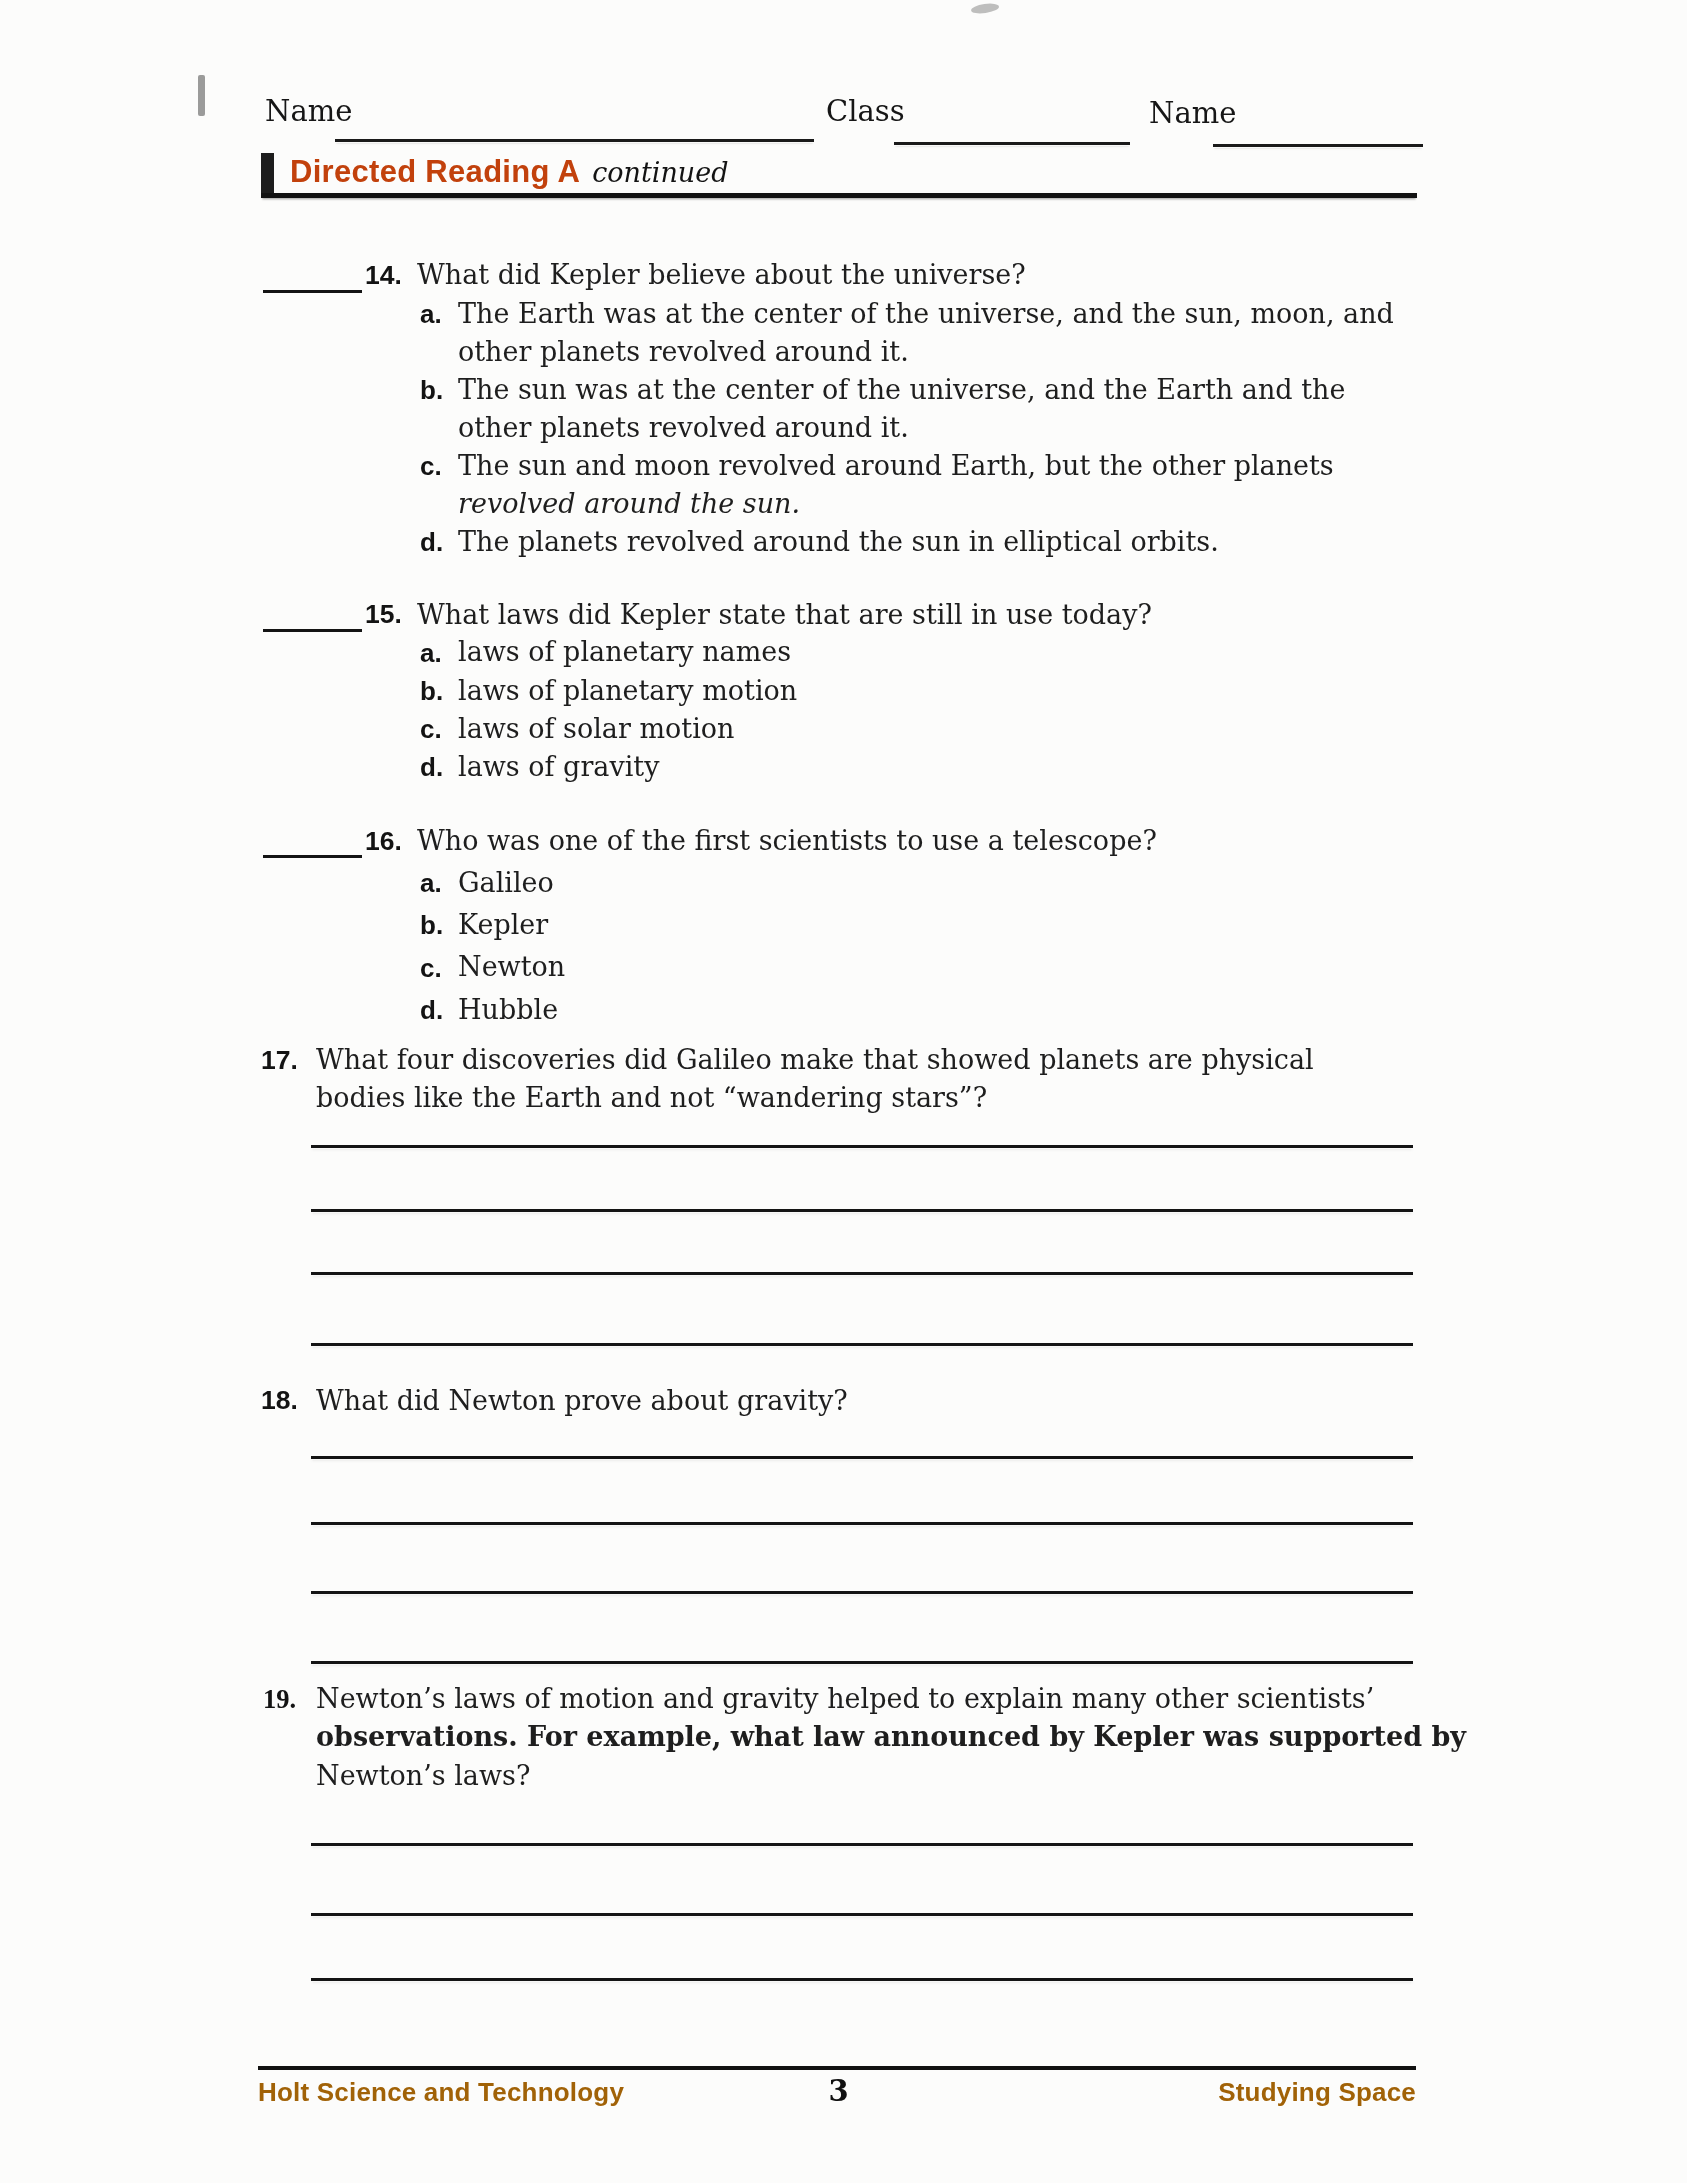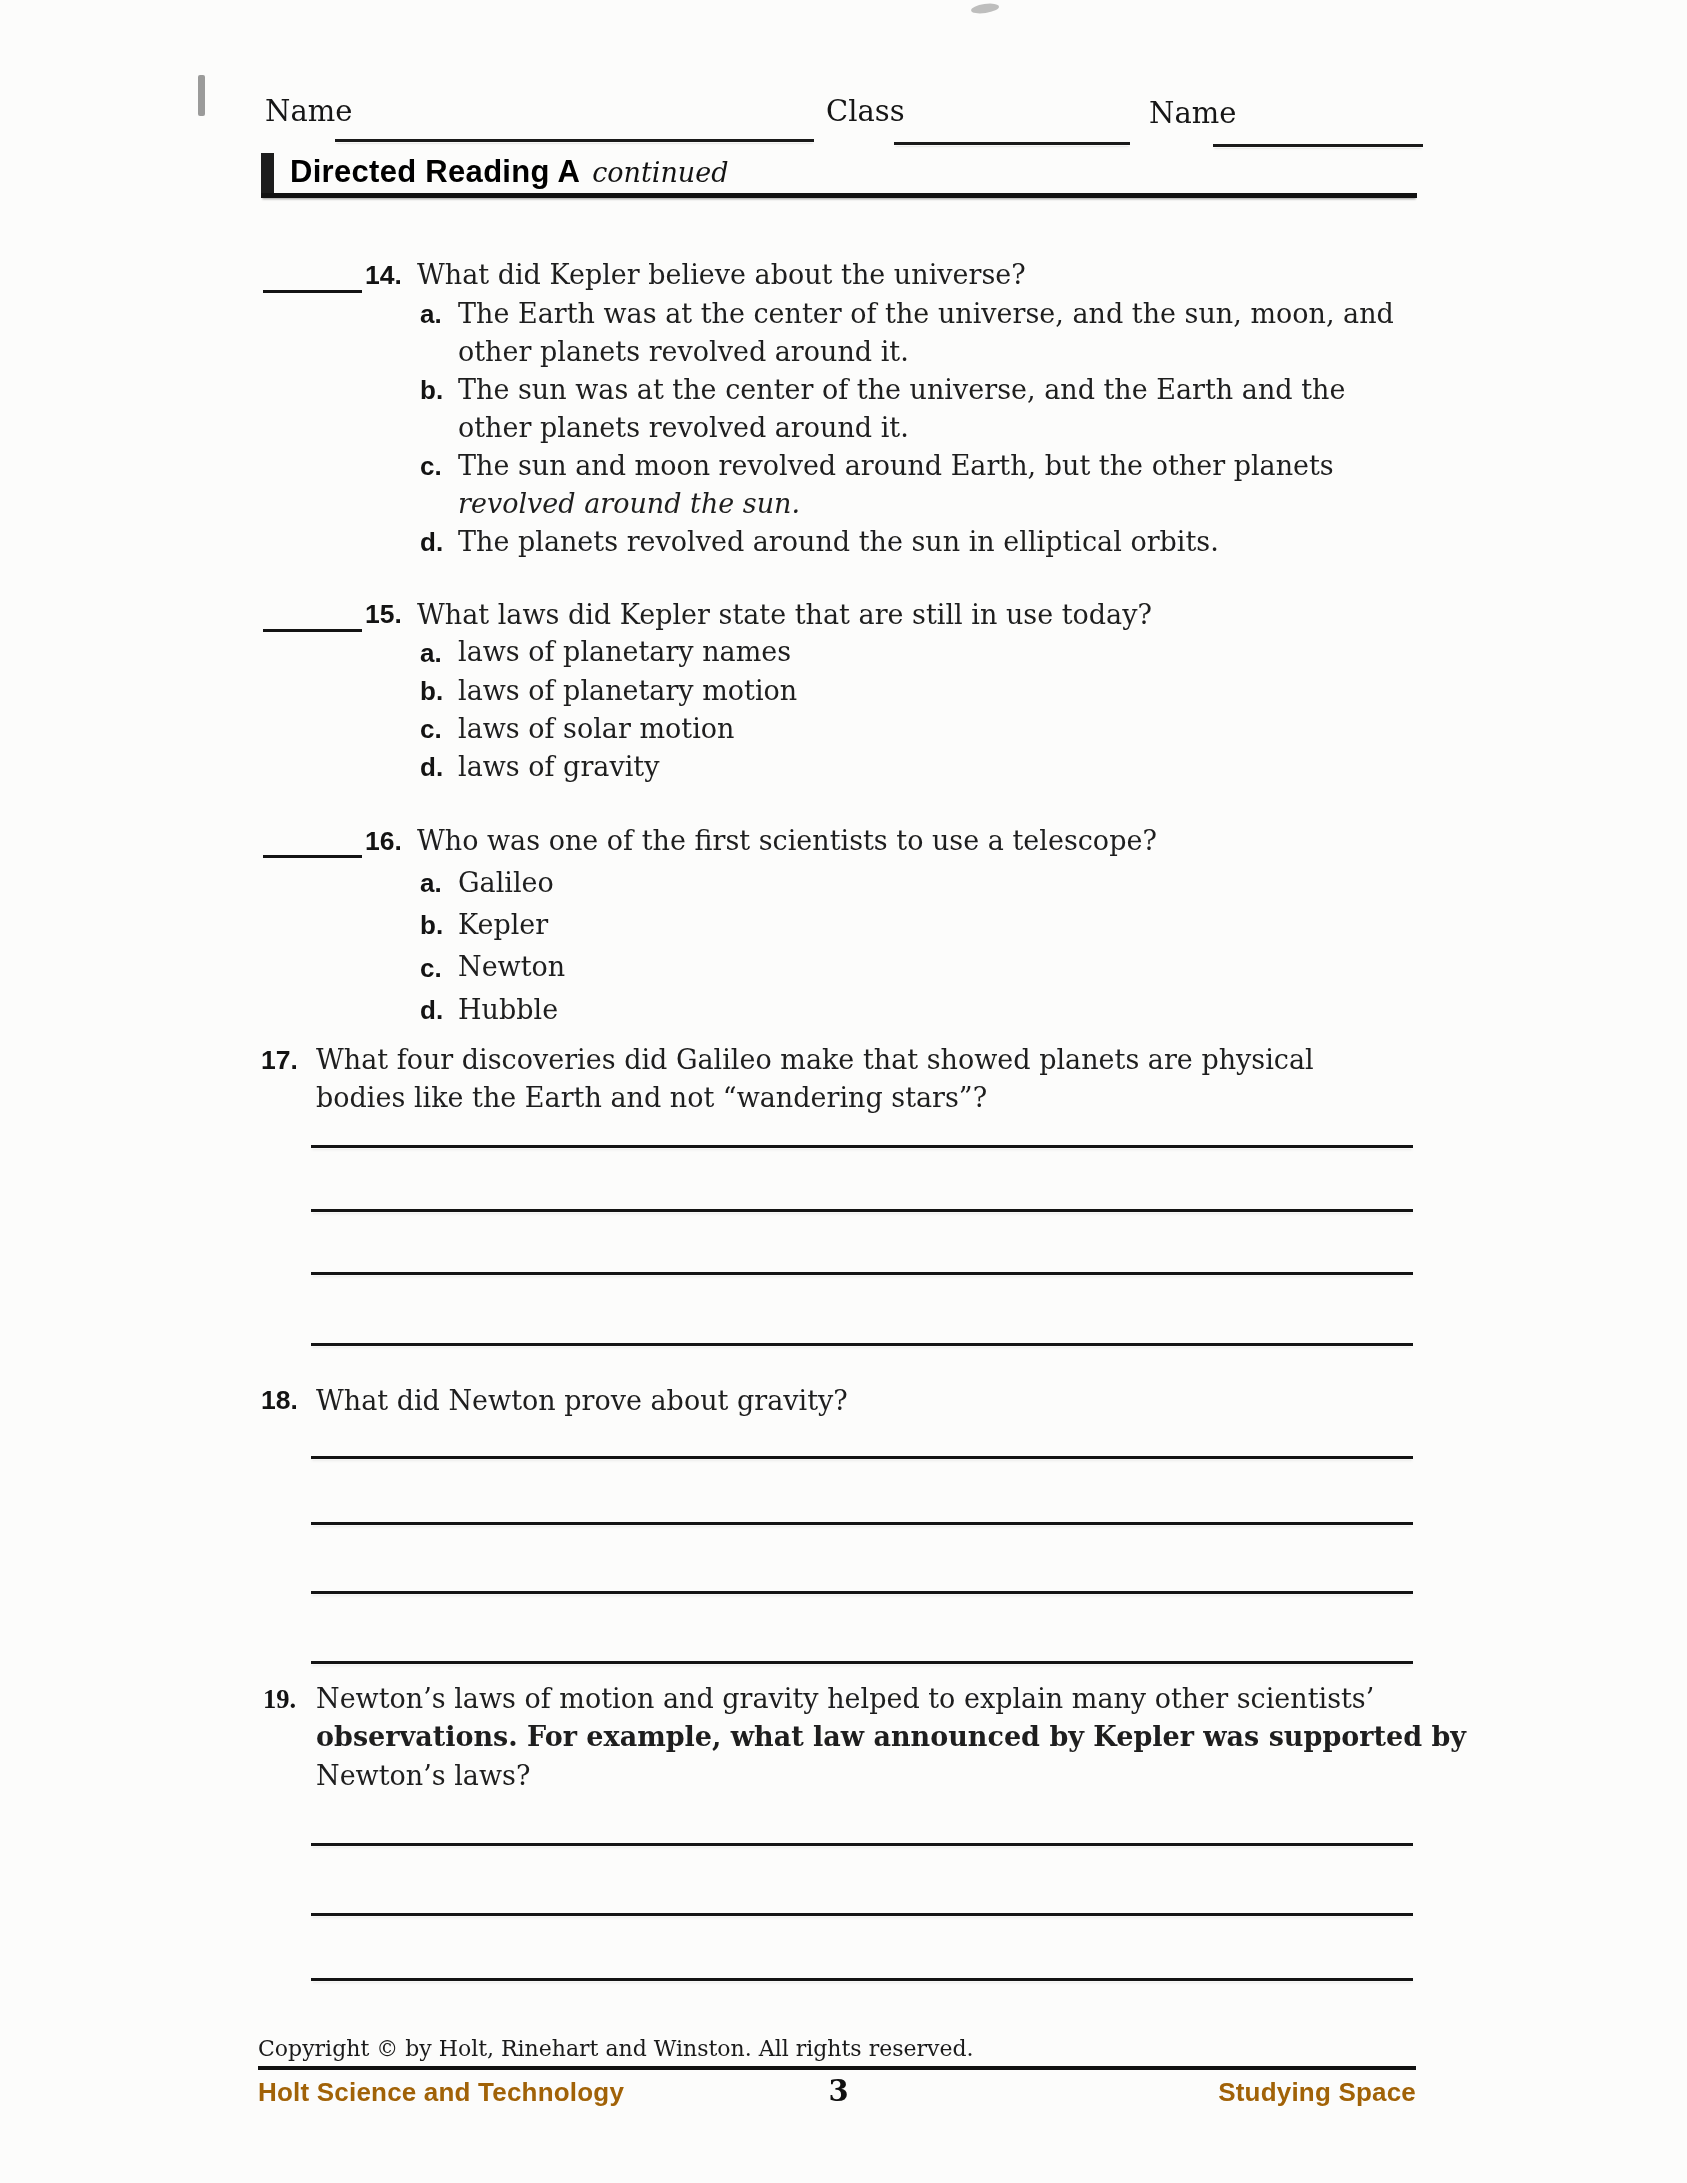--- a/index.html
+++ b/index.html
@@ -9,21 +9,21 @@
     background:#fcfcfb;
     overflow:hidden;
     font-family:"DejaVu Serif","Liberation Serif",serif;
     color:#1b1b1b;
   }
   .t{position:absolute;white-space:nowrap;}
   .serif{font:27px/1.18 "DejaVu Serif","Liberation Serif",serif;color:#1e1e1e;}
   .label{font:29px/1 "DejaVu Serif","Liberation Serif",serif;color:#161616;}
   .num{font:bold 26.5px/1 "Liberation Sans","DejaVu Sans",sans-serif;color:#131313;}
   .letter{font:bold 26px/1 "Liberation Sans","DejaVu Sans",sans-serif;color:#131313;}
-  .title-main{font:bold 31px/1 "Liberation Sans","DejaVu Sans",sans-serif;color:#000000;letter-spacing:0.3px;}
+  .title-main{font:bold 31px/1 "Liberation Sans","DejaVu Sans",sans-serif;color:#c2410c;letter-spacing:0.3px;}
   .title-cont{font:italic 27px/1 "DejaVu Serif","Liberation Serif",serif;color:#131313;margin-left:12px;}
   .copyright{font:22px/1 "DejaVu Serif","Liberation Serif",serif;color:#1a1a1a;}
   .foot-sans{font:bold 26px/1 "Liberation Sans","DejaVu Sans",sans-serif;color:#a16207;letter-spacing:0.2px;}
   .pagenum{font:bold 29px/1 "DejaVu Serif","Liberation Serif",serif;color:#101010;}
   .fieldline{position:absolute;height:2.6px;background:#1a1a1a;box-shadow:0 2.6px 1.3px -1.3px rgba(80,80,80,.55);}
   .blankline{position:absolute;height:2.6px;background:#141414;}
   .ansline{position:absolute;left:311px;width:1102px;height:3.3px;background:#141414;
            box-shadow:0 2.6px 2px -1.3px rgba(70,70,70,.5);}
   .accent-bar{position:absolute;left:261px;top:153px;width:13.2px;height:45px;background:#1d1d1d;}
   .title-rule{position:absolute;left:261px;top:193px;width:1156px;height:5.3px;background:#121212;
@@ -133,20 +133,19 @@
   <div>
     <div class="t num" style="left:263px;top:1686px;font-family:Liberation Serif, serif;">19.</div>
     <div class="t serif" style="left:316px;top:1683px;">Newton’s laws of motion and gravity helped to explain many other scientists’</div>
     <div class="t serif" style="left:316px;top:1721px;font-weight:bold;">observations. For example, what law announced by Kepler was supported by</div>
     <div class="t serif" style="left:316px;top:1760px;">Newton’s laws?</div>
     <div class="ansline" style="top:1843px;"></div>
     <div class="ansline" style="top:1913px;"></div>
     <div class="ansline" style="top:1978px;"></div>
   </div>
 
-  <div class="t copyright" style="left:258px;top:2038px;">Copyright © by Holt, Rinehart and Winston. All rights reserved.</div>
   <div class="footer-rule"></div>
   <div class="t foot-sans" style="left:258px;top:2079px;">Holt Science and Technology</div>
   <div class="t pagenum" style="left:812px;top:2077px;width:53px;text-align:center;">3</div>
   <div class="t foot-sans" style="left:1125px;top:2079px;width:291px;text-align:right;">Studying Space</div>
 
 </div>
 
 
 </body></html>

